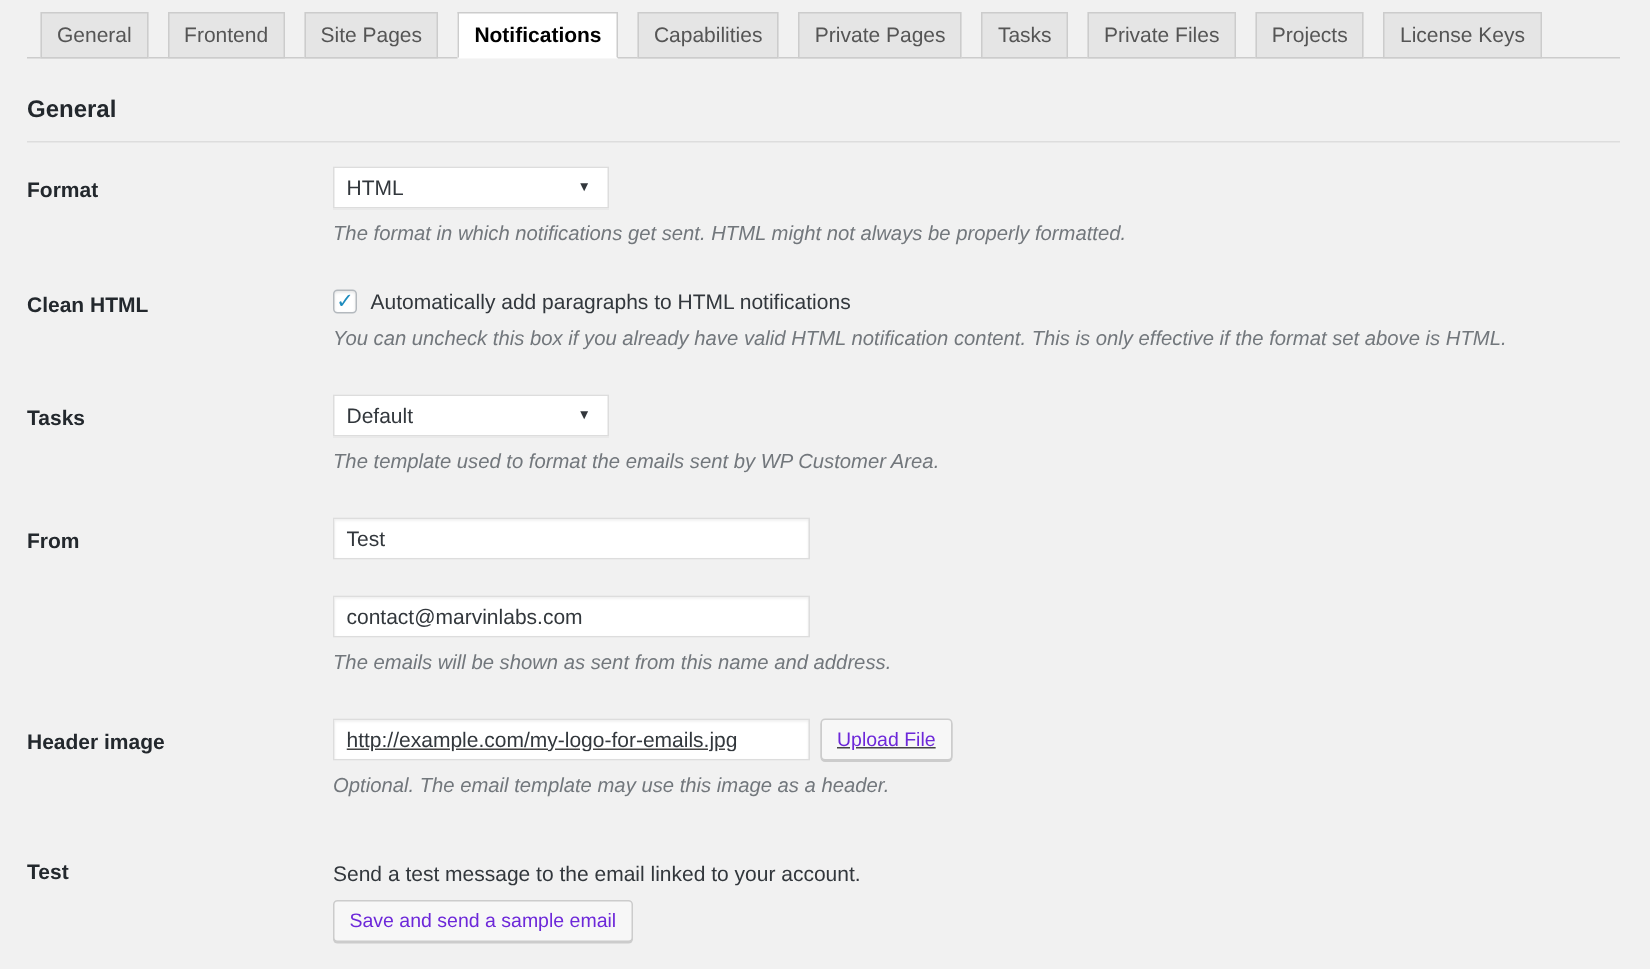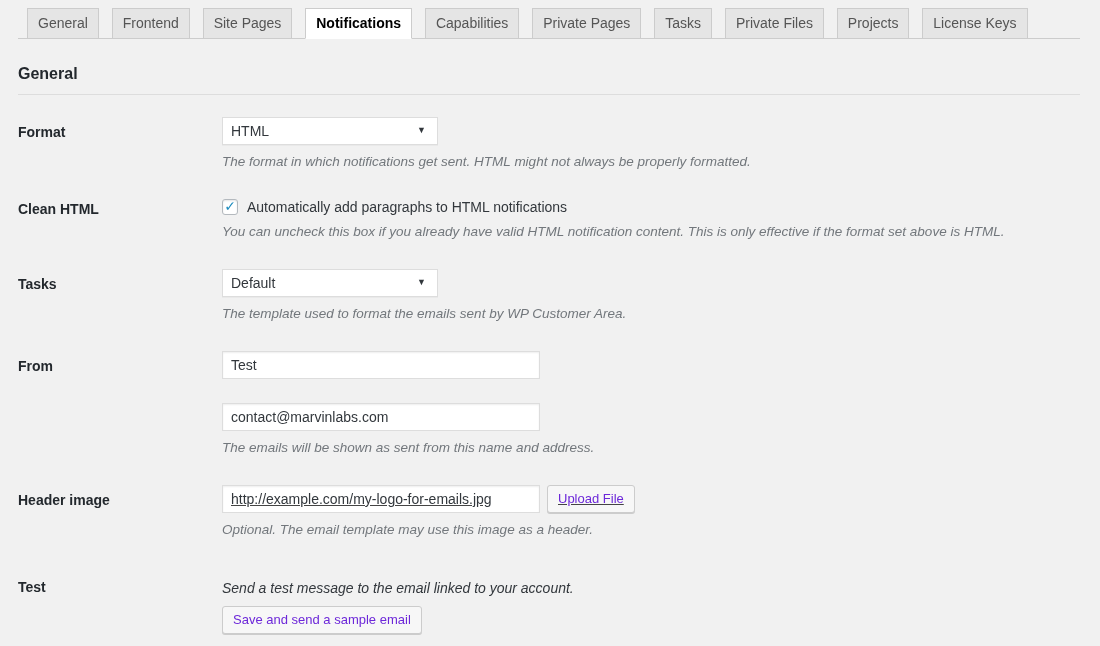--- a/index.html
+++ b/index.html
@@ -45,21 +45,21 @@
     margin: 26px 0 0 0;
     padding-bottom: 11px;
     font-size: 16px;
     font-weight: 700;
     color: #23282d;
     border-bottom: 1px solid #ddd;
   }
 
   
   .form-row { display: flex; margin-top: 30px; }
-  .form-row.first { margin-top: 22px; }
+  .form-row.first { margin-top: 16px; }
   .form-row.last { margin-top: 40px; }
   .form-label {
     width: 204px;
     flex-shrink: 0;
     padding-top: 6px;
     font-weight: 700;
     font-size: 14px;
     line-height: 1.3;
     color: #23282d;
   }
@@ -83,21 +83,21 @@
     box-shadow: inset 0 1px 2px rgba(0,0,0,.07);
     font-family: "Liberation Sans", "DejaVu Sans", sans-serif;
     font-size: 14px;
     color: #32373c;
     border-radius: 0;
   }
   .select-box {
     display: inline-flex;
     align-items: center;
     justify-content: space-between;
-    width: 216px;
+    width: 184px;
     height: 28px;
     padding: 0 11px 0 8px;
     background: #fff;
     border: 1px solid #ddd;
     box-shadow: 0 1px 0 rgba(0,0,0,.03);
     font-size: 14px;
     color: #32373c;
     cursor: pointer;
   }
   .select-caret { font-size: 9px; color: #32373c; line-height: 1; }
@@ -135,21 +135,21 @@
     border-radius: 3px;
     box-shadow: 0 1px 0 #ccc;
     color: #6d28d9;
     font-family: "Liberation Sans", "DejaVu Sans", sans-serif;
     font-size: 13px;
     cursor: pointer;
   }
   .upload-btn { margin-left: 7px; }
   .inline-controls { display: flex; align-items: flex-start; text-decoration: underline; }
   .stacked-input { margin-top: 24px; }
-  .action-text { margin: 0; padding-top: 3px; font-size: 14px; color: #32373c; font-style: italic; }
+  .action-text { margin: 0; padding-top: 3px; font-size: 14px; color: #32373c; }
   .action-btn { margin-top: 10px; }
 </style>
 </head>
 <body>
 
 <div class="wrap">
 
   <div class="nav-tabs">
     <a class="nav-tab">General</a>
     <a class="nav-tab">Frontend</a>

